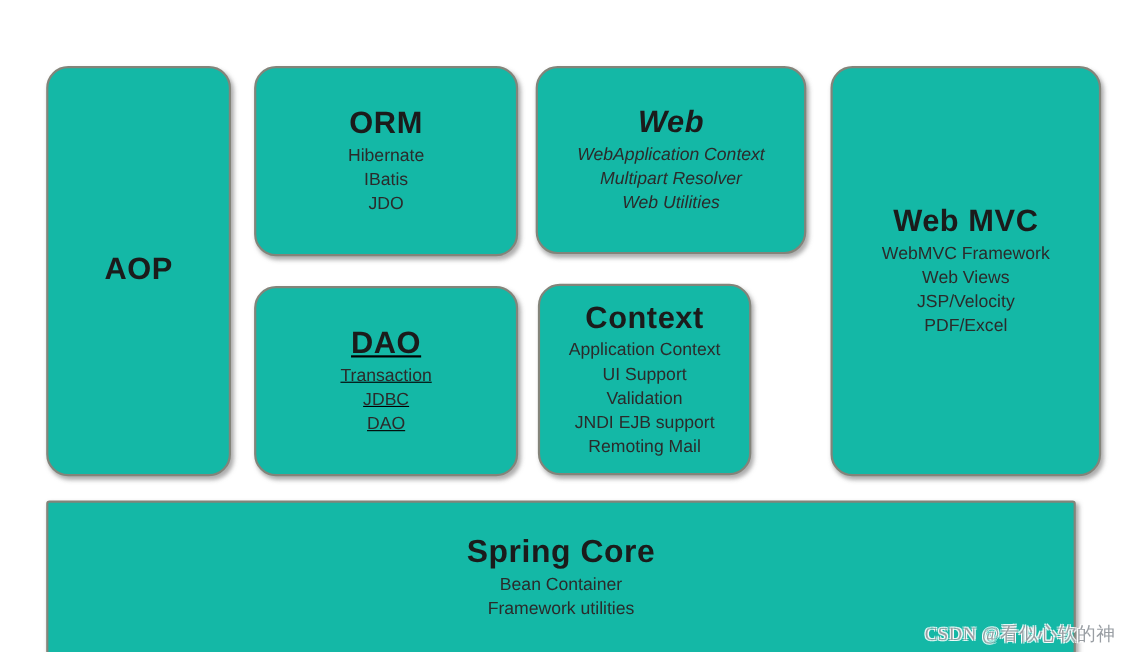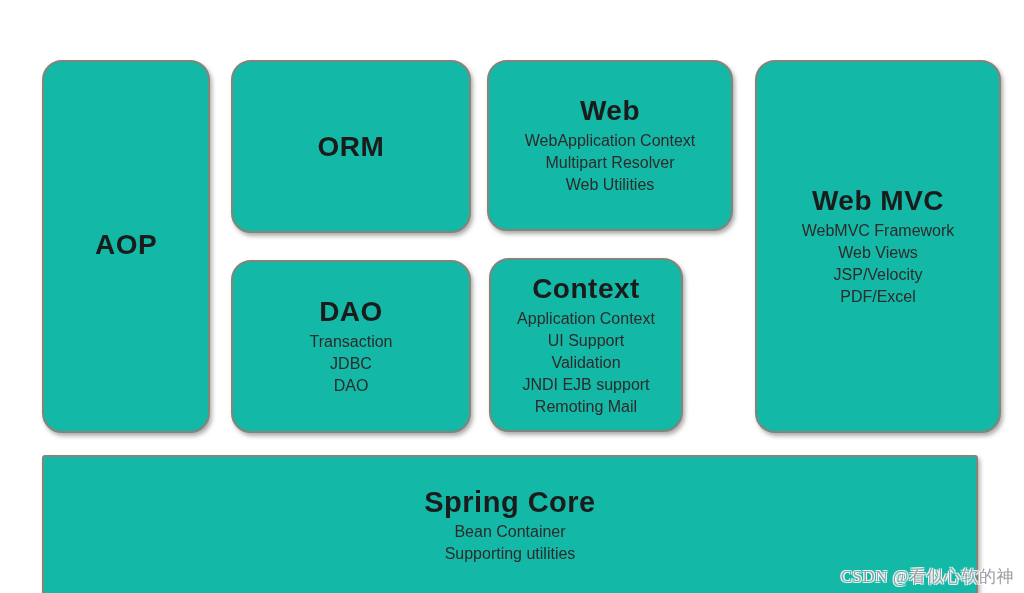--- a/index.html
+++ b/index.html
@@ -40,23 +40,23 @@
   }
   .box-item {
     font-size: 16px;
     color: #2b2b2b;
     line-height: 22px;
     white-space: nowrap;
   }
   
   .box-aop      { left: 42px;  top: 60px;  width: 168px; height: 373px; }
   .box-orm      { left: 231px; top: 60px;  width: 240px; height: 173px; }
-  .box-web      { left: 487px; top: 60px;  width: 246px; height: 171px; }
+  .box-web      { left: 487px; top: 60px;  width: 246px; height: 171px; font-style: italic; }
   .box-webmvc   { left: 755px; top: 60px;  width: 246px; height: 373px; }
-  .box-dao      { left: 231px; top: 260px; width: 240px; height: 173px; }
+  .box-dao      { left: 231px; top: 260px; width: 240px; height: 173px; text-decoration: underline; }
   .box-context  { left: 489px; top: 258px; width: 194px; height: 174px; }
   .box-core     { left: 42px;  top: 455px; width: 936px; height: 140px; border-radius: 3px; }
   .box-core .box-title { font-size: 29px; }
   .watermark {
     position: absolute;
     right: 10px;
     bottom: 5px;
     font-size: 17px;
     color: rgba(148,153,158,0.95);
     text-shadow: -1px -1px 0 rgba(255,255,255,0.85),
@@ -73,20 +73,25 @@
 
 <div class="canvas">
 
   <div class="box box-aop">
     <div class="box-title">AOP</div>
     <div class="box-items"></div>
   </div>
 
   <div class="box box-orm">
     <div class="box-title">ORM</div>
+    <div class="box-items">
+        <div class="box-item">Hibernate</div>
+        <div class="box-item">IBatis</div>
+        <div class="box-item">JDO</div>
+      </div>
   </div>
 
   <div class="box box-web">
     <div class="box-title">Web</div>
     <div class="box-items">
         <div class="box-item">WebApplication Context</div>
         <div class="box-item">Multipart Resolver</div>
         <div class="box-item">Web Utilities</div>
       </div>
   </div>
@@ -118,19 +123,19 @@
         <div class="box-item">Validation</div>
         <div class="box-item">JNDI EJB support</div>
         <div class="box-item">Remoting Mail</div>
       </div>
   </div>
 
   <div class="box box-core">
     <div class="box-title">Spring Core</div>
     <div class="box-items">
         <div class="box-item">Bean Container</div>
-        <div class="box-item">Supporting utilities</div>
+        <div class="box-item">Framework utilities</div>
       </div>
   </div>
 
   <div class="watermark">CSDN @看似心软的神</div>
 
 </div>
 
 </body></html>

